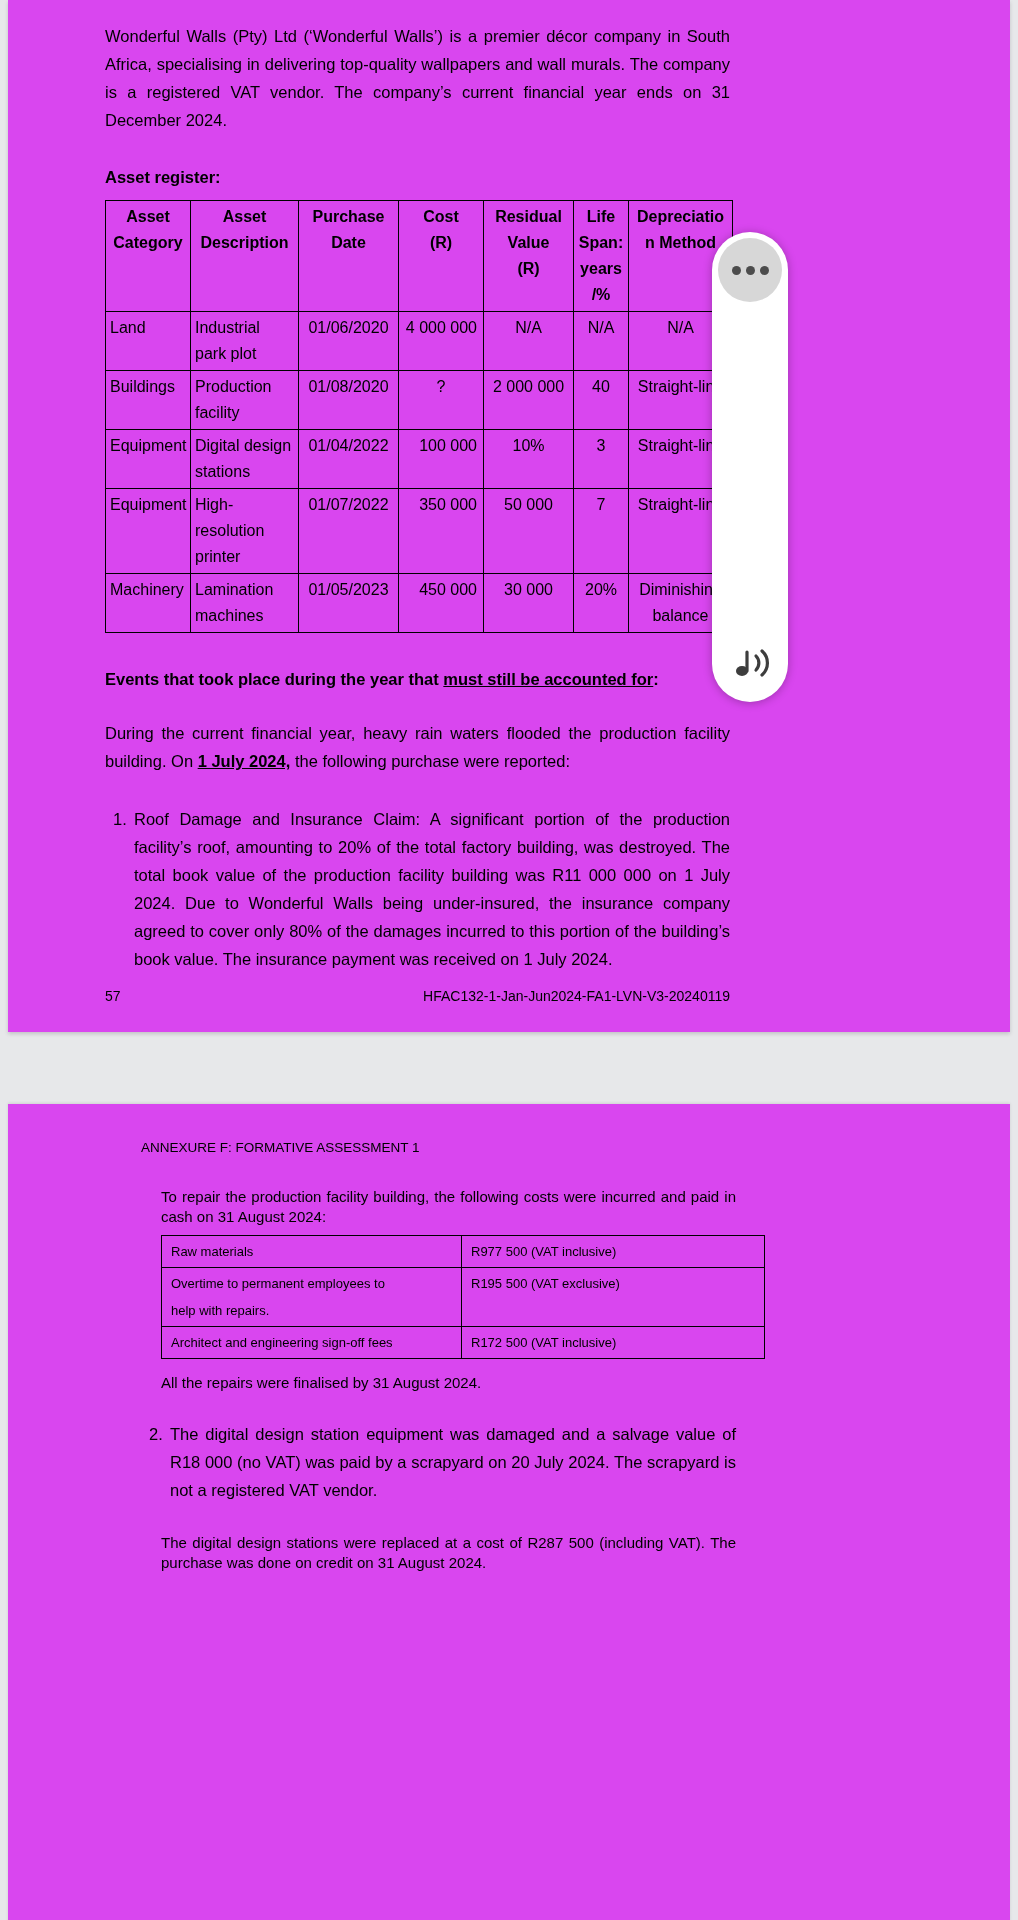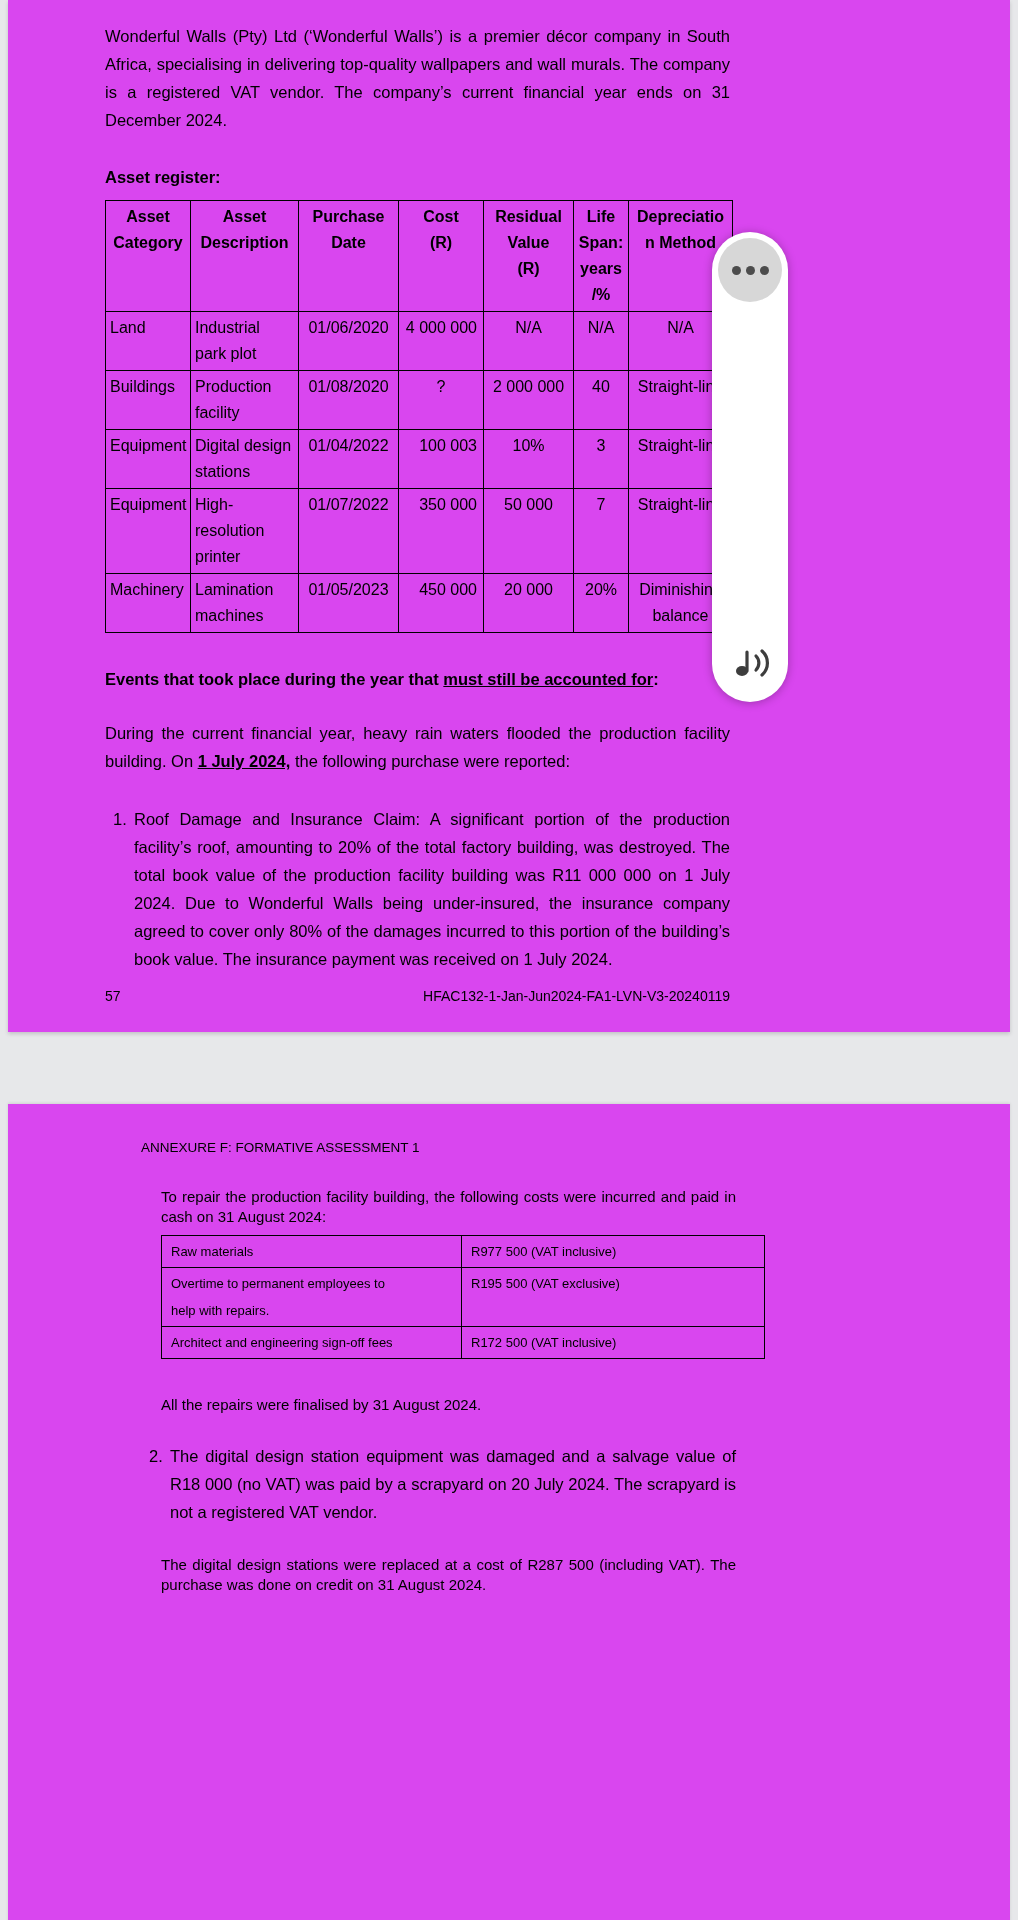--- a/index.html
+++ b/index.html
@@ -74,21 +74,21 @@
   }
   table.costs-table td {
     border: 1.5px solid #000;
     vertical-align: top;
     padding: 2px 9px;
     font-size: 13px;
     line-height: 27px;
     white-space: pre-line;
     text-align: left;
   }
-  .finalised { margin-top: 36px; text-align: left; }
+  .finalised { margin-top: 14px; text-align: left; }
   .replacement { margin-top: 29px; }
 
   
   .floating-pill {
     position: absolute; left: 712px; top: 232px;
     width: 76px; height: 470px;
     background: #ffffff; border-radius: 38px;
     box-shadow: 0 1px 10px rgba(0,0,0,0.28);
     z-index: 10;
   }
@@ -166,21 +166,21 @@
           <td class="ac">?</td>
           <td class="ac">2 000 000</td>
           <td class="ac">40</td>
           <td class="ac">Straight-line</td>
         </tr>
         <tr>
           <td class="al">Equipment</td>
           <td class="al">Digital design
 stations</td>
           <td class="ac">01/04/2022</td>
-          <td class="ar">100 003</td>
+          <td class="ar">100 000</td>
           <td class="ac">10%</td>
           <td class="ac">3</td>
           <td class="ac">Straight-line</td>
         </tr>
         <tr>
           <td class="al">Equipment</td>
           <td class="al">High-
 resolution
 printer</td>
           <td class="ac">01/07/2022</td>
@@ -188,21 +188,21 @@
           <td class="ac">50 000</td>
           <td class="ac">7</td>
           <td class="ac">Straight-line</td>
         </tr>
         <tr>
           <td class="al">Machinery</td>
           <td class="al">Lamination
 machines</td>
           <td class="ac">01/05/2023</td>
           <td class="ar">450 000</td>
-          <td class="ac">20 000</td>
+          <td class="ac">30 000</td>
           <td class="ac">20%</td>
           <td class="ac">Diminishing
 balance</td>
         </tr>
       </tbody>
     </table>
 
     <p class="events-heading"><span>Events that took place during the year that </span><span class="u">must still be accounted for</span><span>:</span></p>
 
     <p class="para mt26"><span>During the current financial year, heavy rain waters flooded the production facility building. On </span><span class="bu">1 July 2024,</span><span> the following purchase were reported:</span></p>

